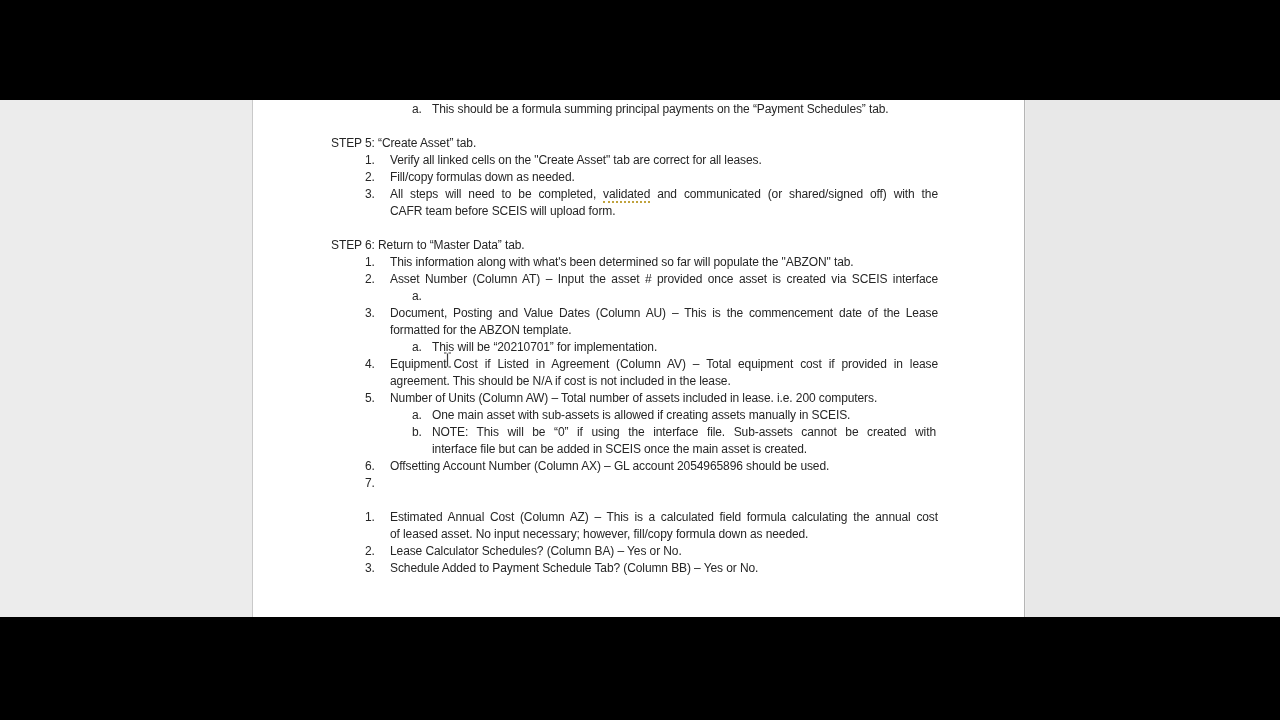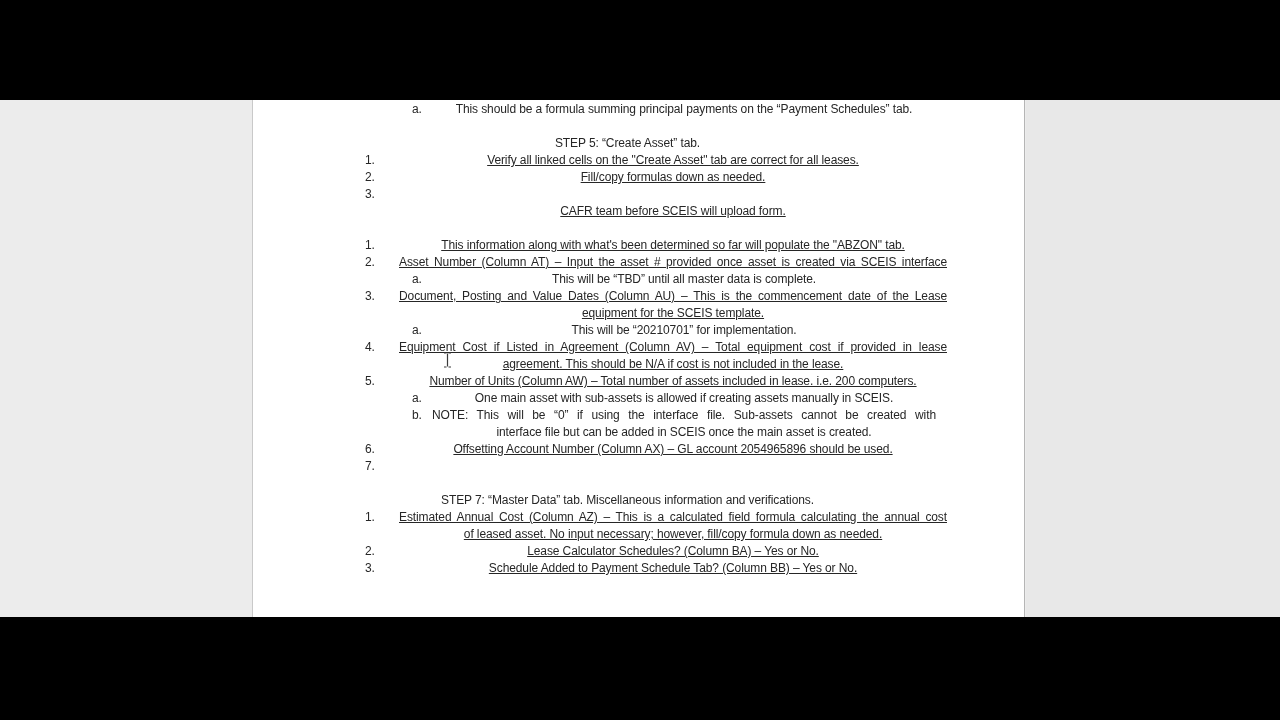--- a/index.html
+++ b/index.html
@@ -15,23 +15,23 @@
   .canvas-right{position:absolute;left:1026px;top:0;width:254px;height:517px;background:#e8e8e8;}
   .page{
     position:absolute;left:252px;top:0;width:773px;height:517px;background:#ffffff;
     border-left:1px solid #c9c9c9;border-right:1px solid #b5b5b5;box-sizing:border-box;
   }
   .content{position:absolute;left:0;top:1px;width:100%;}
   .line{position:relative;height:17px;line-height:17px;font-size:12px;letter-spacing:-0.1px;color:#262626;white-space:nowrap;}
   .mk{position:absolute;top:0;}
   .mk.l1{left:112px;}
   .mk.l2{left:159px;}
-  .tx{position:absolute;top:0;display:block;text-align:center;}
+  .tx{position:absolute;top:0;display:block;}
   .tx.h{left:78px;width:593px;}
-  .tx.l1{left:146px;width:548px;text-decoration:underline;}
+  .tx.l1{left:137px;width:548px;}
   .tx.l2{left:179px;width:504px;}
   .j{text-align:justify;text-align-last:justify;}
   .proof{border-bottom:2px dotted #c0a33e;}
   .ibeam{position:absolute;left:443px;top:352px;width:9px;height:16px;z-index:5;}
 </style>
 </head>
 <body>
 
 <div class="letterbox top"></div>
 
@@ -57,52 +57,55 @@
         <span class="tx l1">Verify all linked cells on the "Create Asset" tab are correct for all leases.</span>
       </div>
 
       <div class="line">
         <span class="mk l1">2.</span>
         <span class="tx l1">Fill/copy formulas down as needed.</span>
       </div>
 
       <div class="line">
         <span class="mk l1">3.</span>
+        <span class="tx l1 j"><span>All steps will need to be completed, </span><span class="proof">validated</span><span> and communicated (or shared/signed off) with the</span></span>
       </div>
 
       <div class="line">
         <span class="tx l1">CAFR team before SCEIS will upload form.</span>
       </div>
 
       <div class="line"></div>
 
+      <div class="line">
+        <span class="tx h">STEP 6: Return to “Master Data” tab.</span>
+      </div>
 
       <div class="line">
         <span class="mk l1">1.</span>
         <span class="tx l1">This information along with what's been determined so far will populate the "ABZON" tab.</span>
       </div>
 
       <div class="line">
         <span class="mk l1">2.</span>
         <span class="tx l1 j">Asset Number (Column AT) – Input the asset # provided once asset is created via SCEIS interface</span>
       </div>
 
 
       <div class="line">
         <span class="mk l2">a.</span>
-        <span class="tx l2">This will be “TBD” until all master data is complete.</span>
       </div>
 
       <div class="line">
         <span class="mk l1">3.</span>
         <span class="tx l1 j">Document, Posting and Value Dates (Column AU) – This is the commencement date of the Lease</span>
       </div>
 
       <div class="line">
-        <span class="tx l1">equipment for the SCEIS template.</span>
+        <span class="tx l1">formatted for the ABZON template.</span>
       </div>
 
       <div class="line">
         <span class="mk l2">a.</span>
         <span class="tx l2">This will be “20210701” for implementation.</span>
       </div>
 
       <div class="line">
         <span class="mk l1">4.</span>
         <span class="tx l1 j">Equipment Cost if Listed in Agreement (Column AV) – Total equipment cost if provided in lease</span>
@@ -135,23 +138,20 @@
         <span class="mk l1">6.</span>
         <span class="tx l1">Offsetting Account Number (Column AX) – GL account 2054965896 should be used.</span>
       </div>
 
       <div class="line">
         <span class="mk l1">7.</span>
       </div>
 
       <div class="line"></div>
 
-      <div class="line">
-        <span class="tx h">STEP 7: “Master Data” tab. Miscellaneous information and verifications.</span>
-      </div>
 
       <div class="line">
         <span class="mk l1">1.</span>
         <span class="tx l1 j">Estimated Annual Cost (Column AZ) – This is a calculated field formula calculating the annual cost</span>
       </div>
 
       <div class="line">
         <span class="tx l1">of leased asset. No input necessary; however, fill/copy formula down as needed.</span>
       </div>
 

